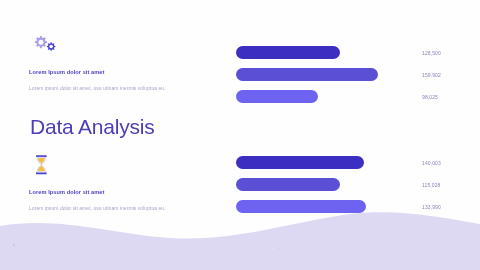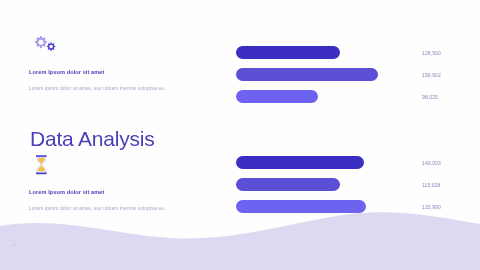--- a/index.html
+++ b/index.html
@@ -73,21 +73,21 @@
     line-height: 1.35;
     letter-spacing: 0.05px;
     margin: 0;
     max-width: 185px;
   }
 
   
   #page-title {
     position: absolute;
     left: 30px;
-    top: 128px;
+    top: 116px;
     font-size: 21px;
     font-weight: 400;
     color: #4a3fb5;
     letter-spacing: -0.2px;
     line-height: 1;
     margin: 0;
     z-index: 3;
     white-space: nowrap;
   }
 

